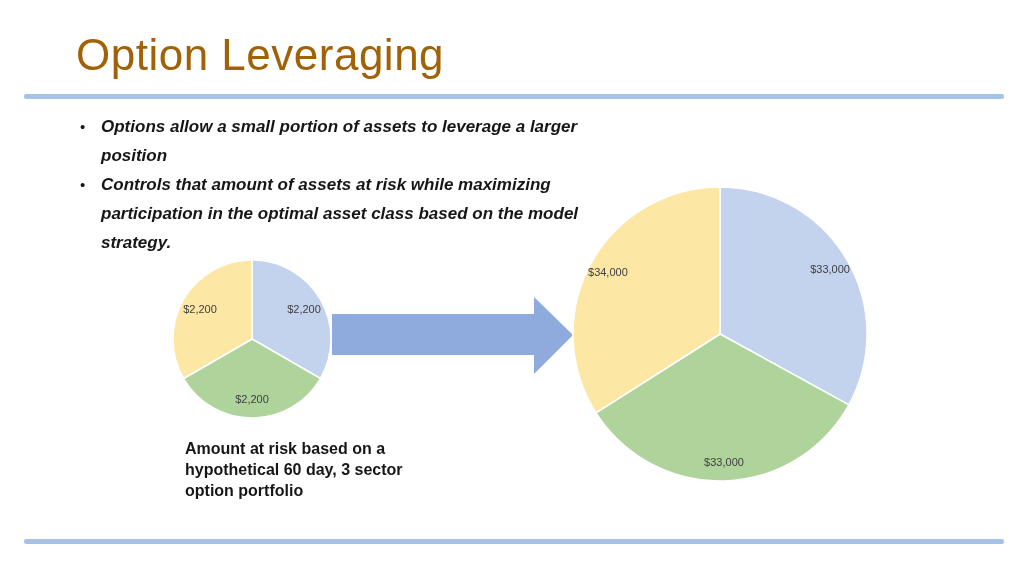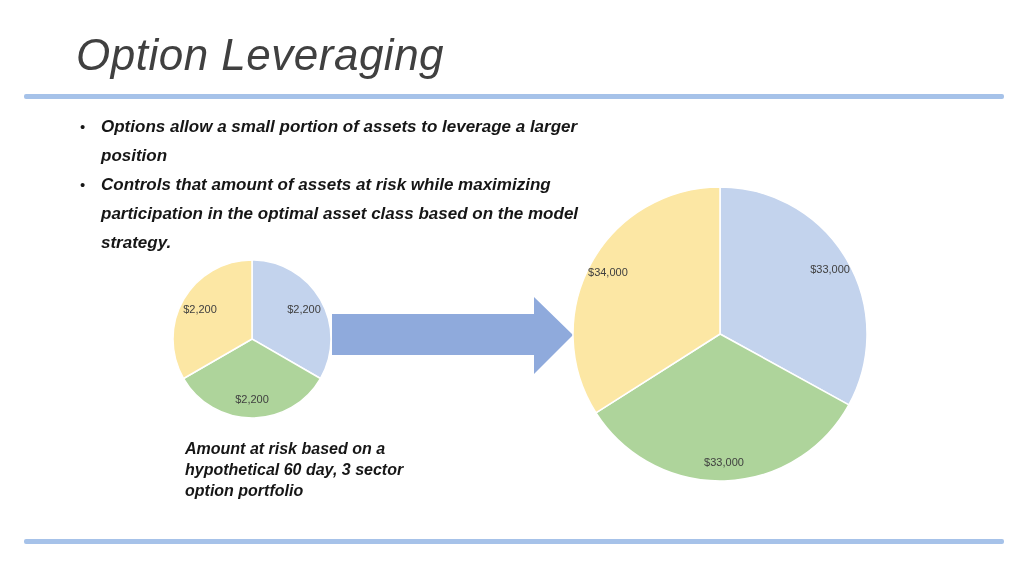--- a/index.html
+++ b/index.html
@@ -8,24 +8,23 @@
     width:1024px;height:575px;
     background:#ffffff;
     overflow:hidden;
     font-family:"Liberation Sans", sans-serif;
     color:#111;
   }
   .slide-title{
     position:absolute;
     left:76px;top:30px;
     font-size:44px;
-    font-style:italic;
     font-weight:400;
     letter-spacing:0.5px;
-    color:#404040;
+    color:#a16207;
     margin:0;
     white-space:nowrap;
   }
   .rule{
     position:absolute;
     left:24px;
     width:980px;height:5px;
     border-radius:2px;
   }
   .rule-top{top:94px;}
@@ -54,21 +53,20 @@
     font-size:11px;
     fill:#404040;
     font-style:normal;
     font-weight:normal;
   }
   .small-pie{left:170px;top:257px;}
   .big-pie{left:570px;top:184px;}
   .arrow-svg{position:absolute;left:330px;top:293px;}
   .caption{
     position:absolute;
-    font-style:italic;
     font-weight:bold;
     color:#161616;
     white-space:pre-line;
   }
   .caption-small{
     left:185px;top:438px;
     width:230px;
     font-size:16px;
     line-height:21px;
     text-align:left;

